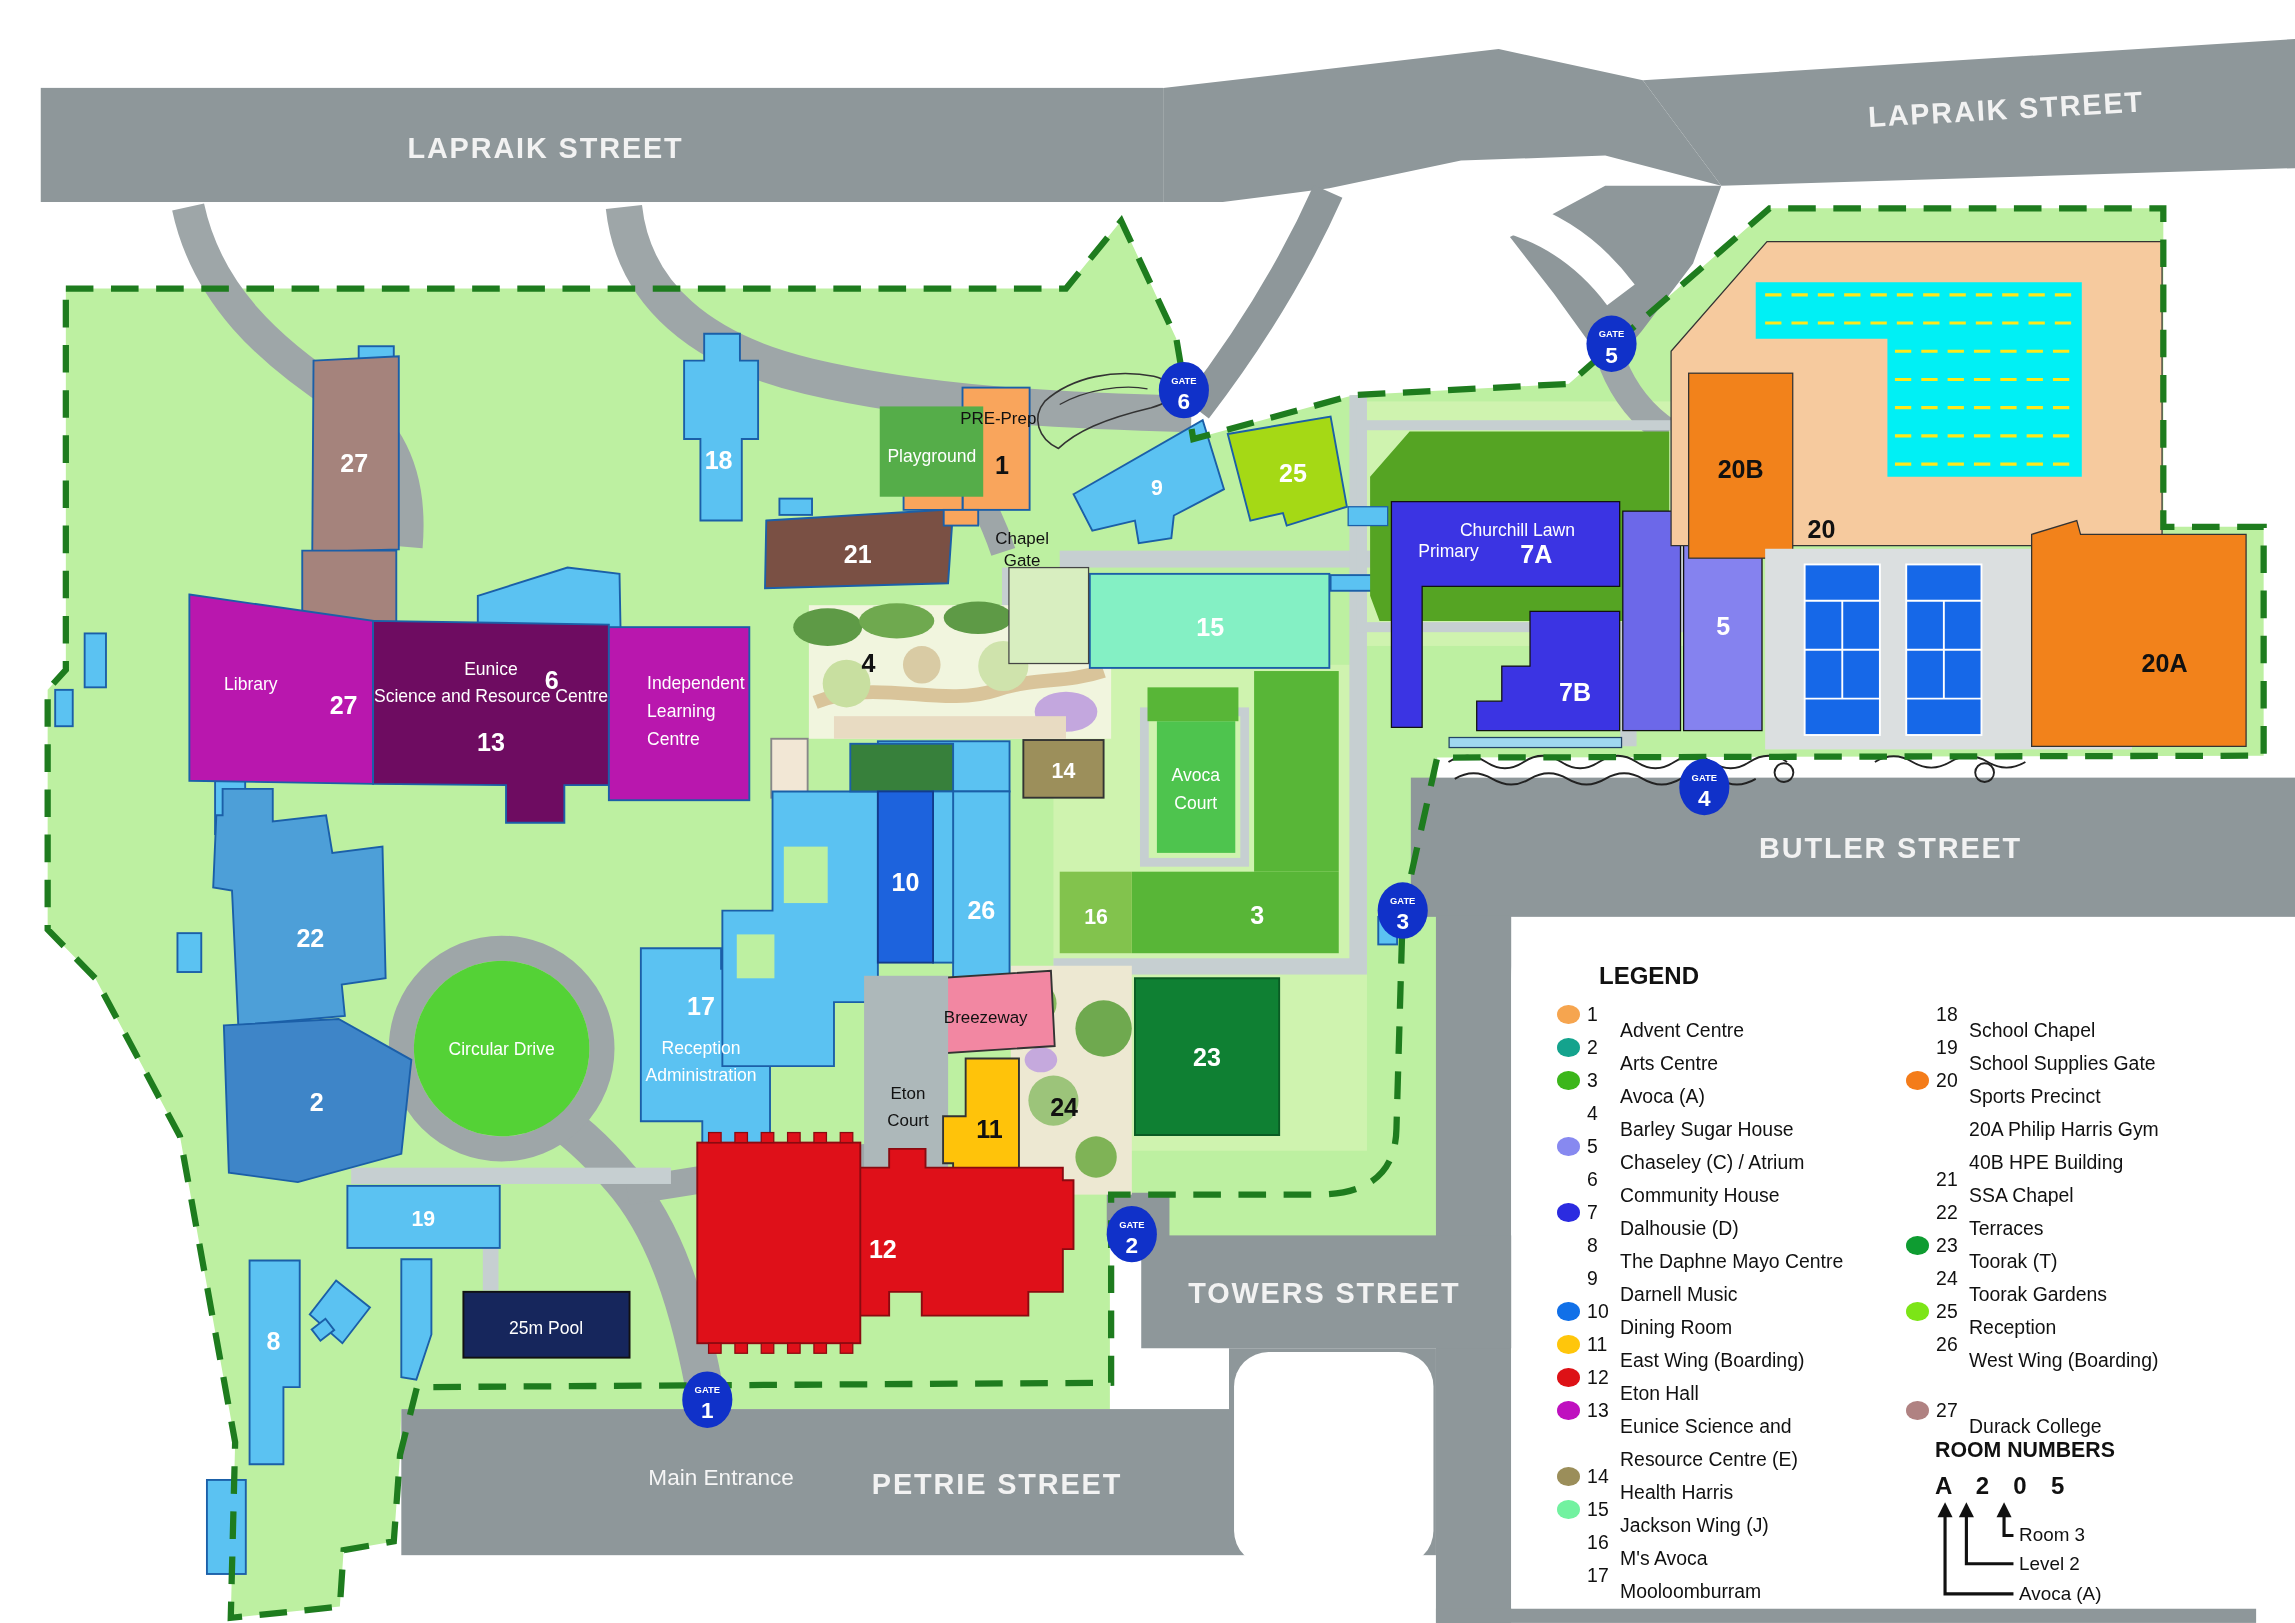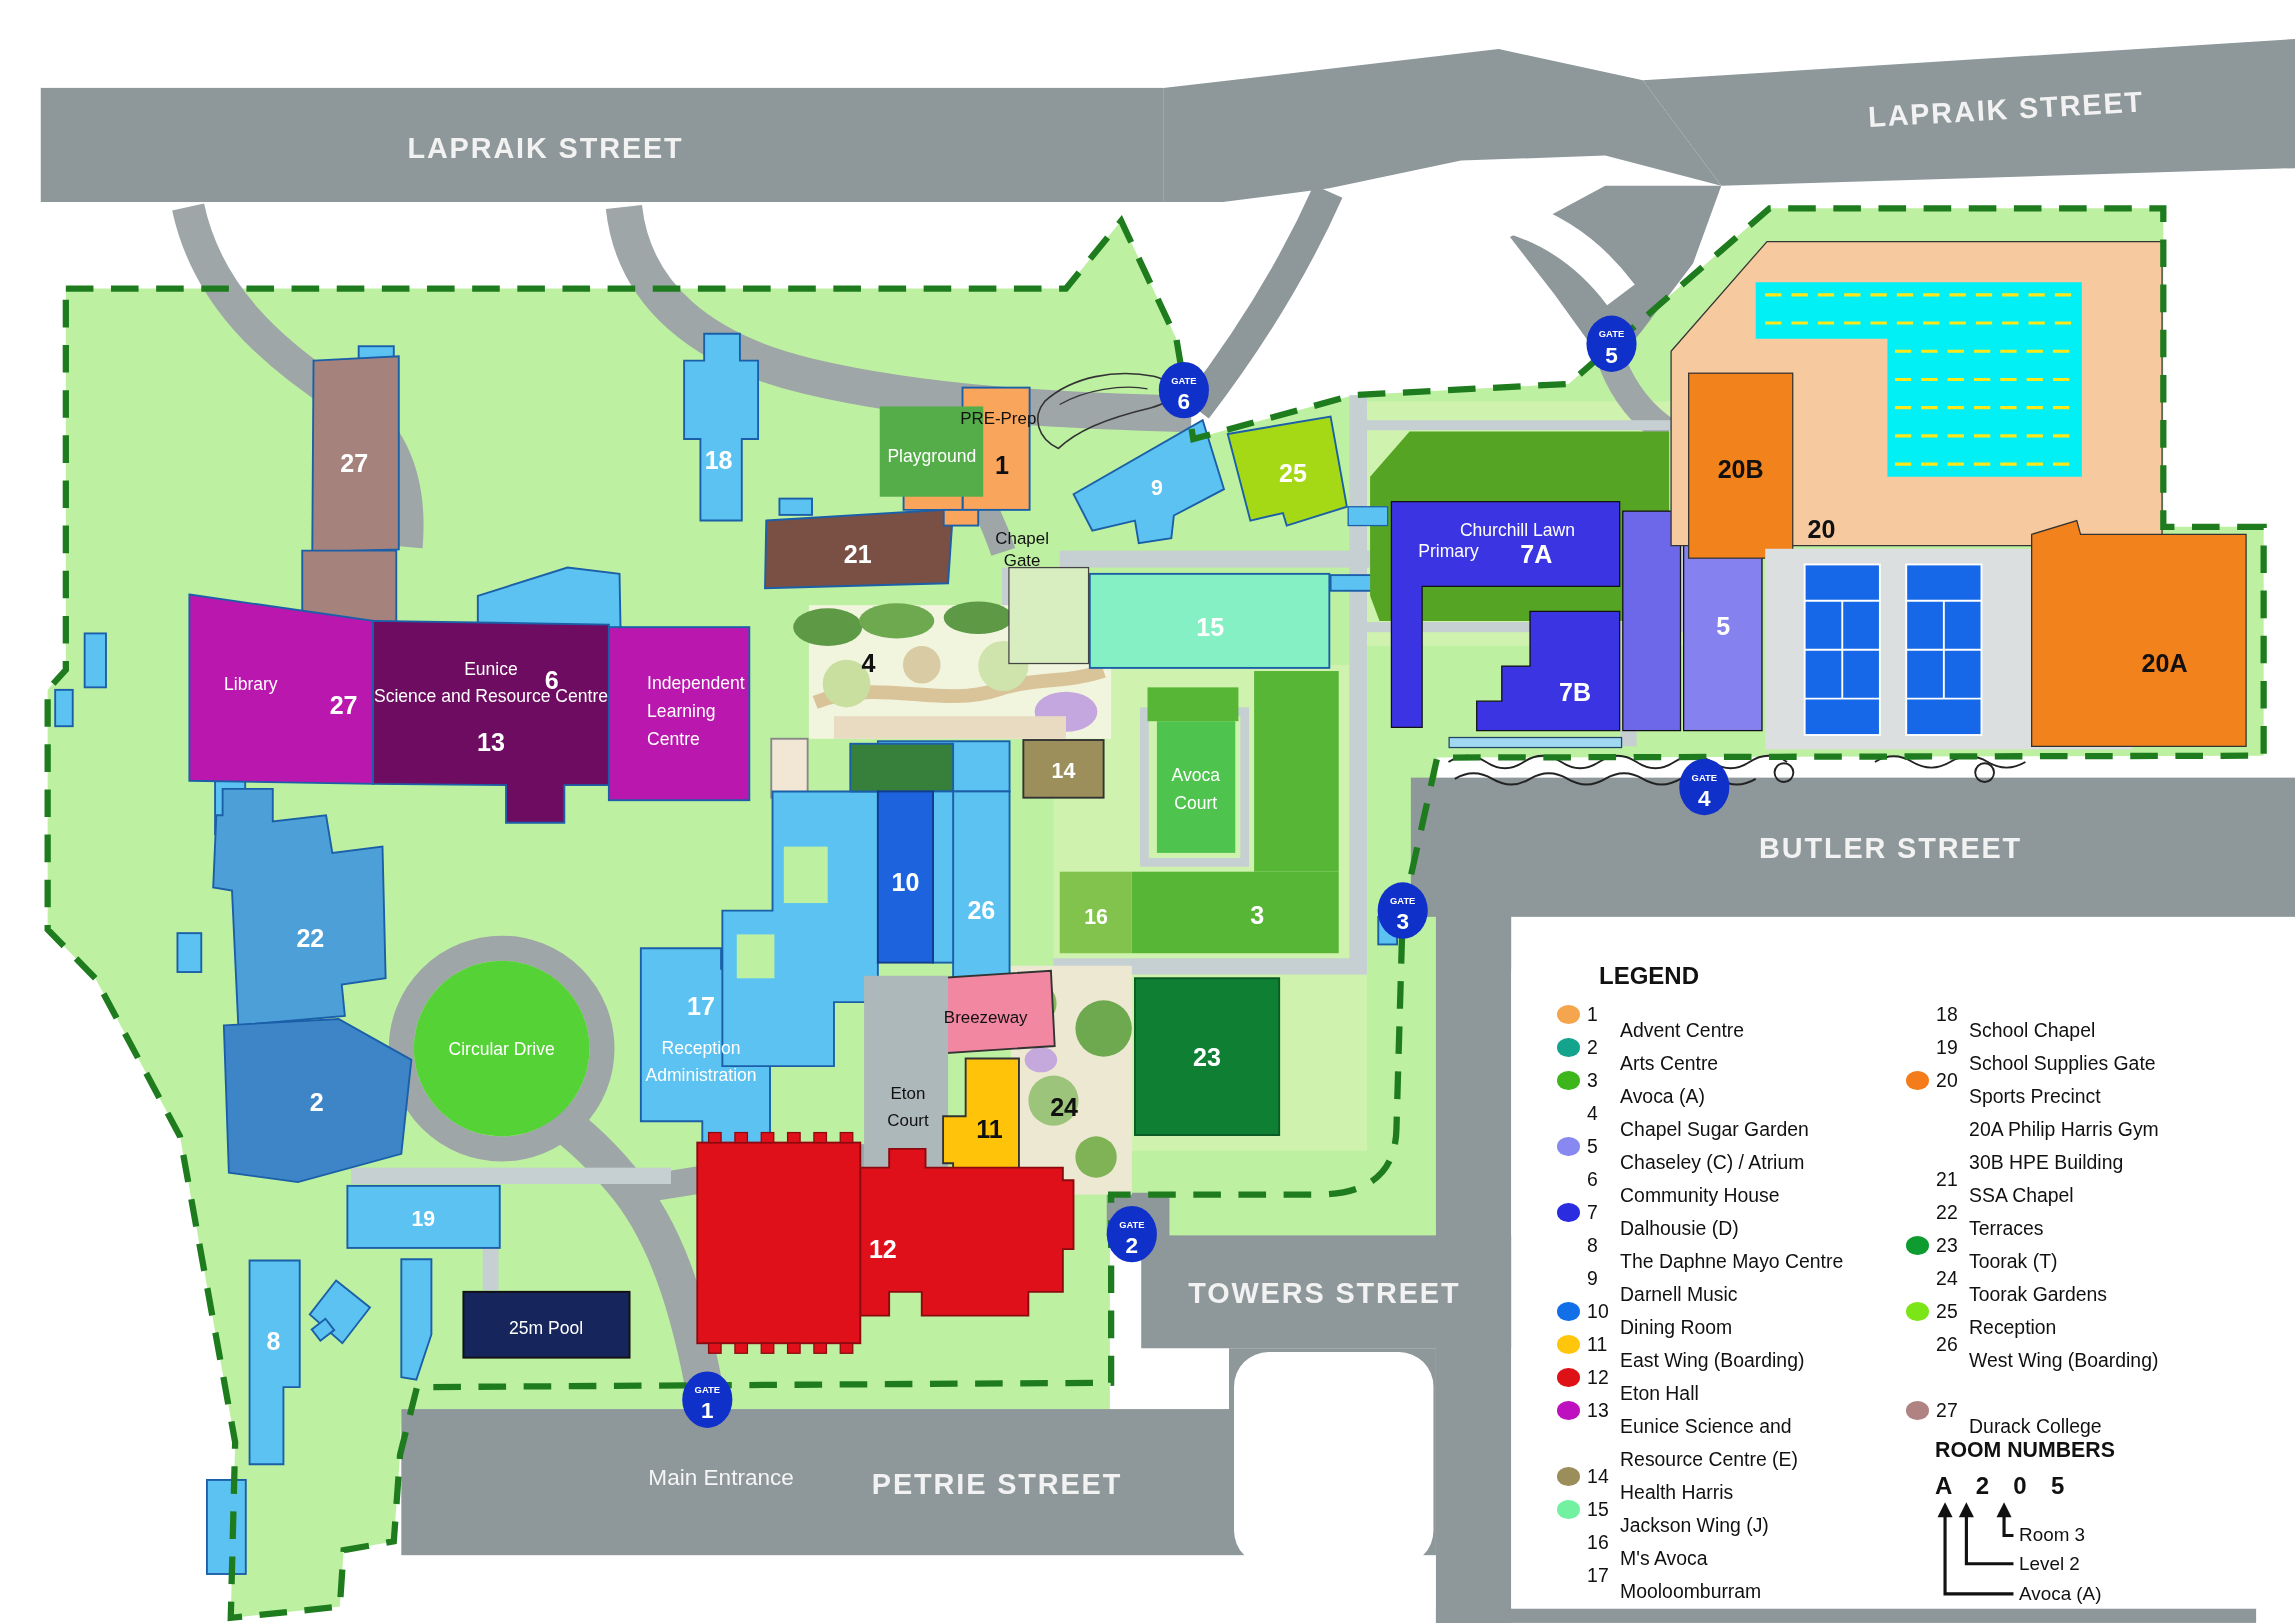--- a/index.html
+++ b/index.html
@@ -359,21 +359,21 @@
         <span class="lbl">Arts Centre</span>
       </div>
     <div class="lg-row">
         <span class="dot" style="background: rgb(60, 182, 27);"></span>
         <span class="num">3</span>
         <span class="lbl">Avoca (A)</span>
       </div>
     <div class="lg-row">
         <span class="dot" style="visibility: hidden;"></span>
         <span class="num">4</span>
-        <span class="lbl">Chapel Sugar Garden</span>
+        <span class="lbl">Barley Sugar House</span>
       </div>
     <div class="lg-row">
         <span class="dot" style="background: rgb(135, 137, 240);"></span>
         <span class="num">5</span>
         <span class="lbl">Chaseley (C) / Atrium</span>
       </div>
     <div class="lg-row">
         <span class="dot" style="visibility: hidden;"></span>
         <span class="num">6</span>
         <span class="lbl">Community House</span>
@@ -457,21 +457,21 @@
         <span class="lbl">Sports Precinct</span>
       </div>
     <div class="lg-row">
         <span class="dot" style="visibility:hidden"></span>
         <span class="num"></span>
         <span class="lbl">20A Philip Harris Gym</span>
       </div>
     <div class="lg-row">
         <span class="dot" style="visibility:hidden"></span>
         <span class="num"></span>
-        <span class="lbl">30B HPE Building</span>
+        <span class="lbl">40B HPE Building</span>
       </div>
     <div class="lg-row">
         <span class="dot" style="visibility: hidden;"></span>
         <span class="num">21</span>
         <span class="lbl">SSA Chapel</span>
       </div>
     <div class="lg-row">
         <span class="dot" style="visibility: hidden;"></span>
         <span class="num">22</span>
         <span class="lbl">Terraces</span>

